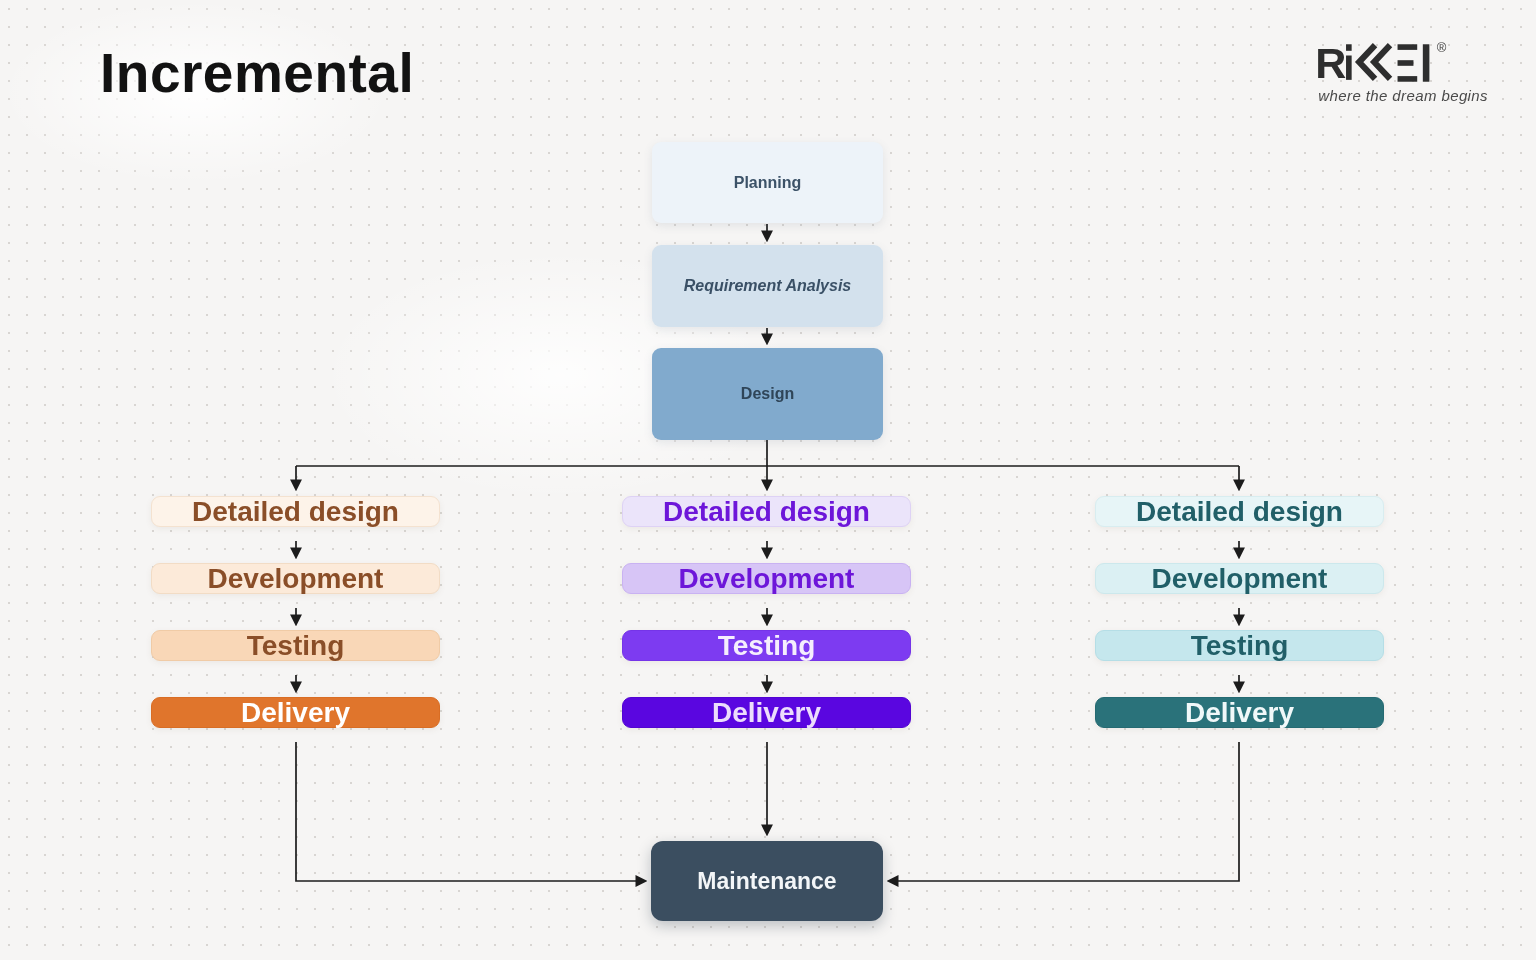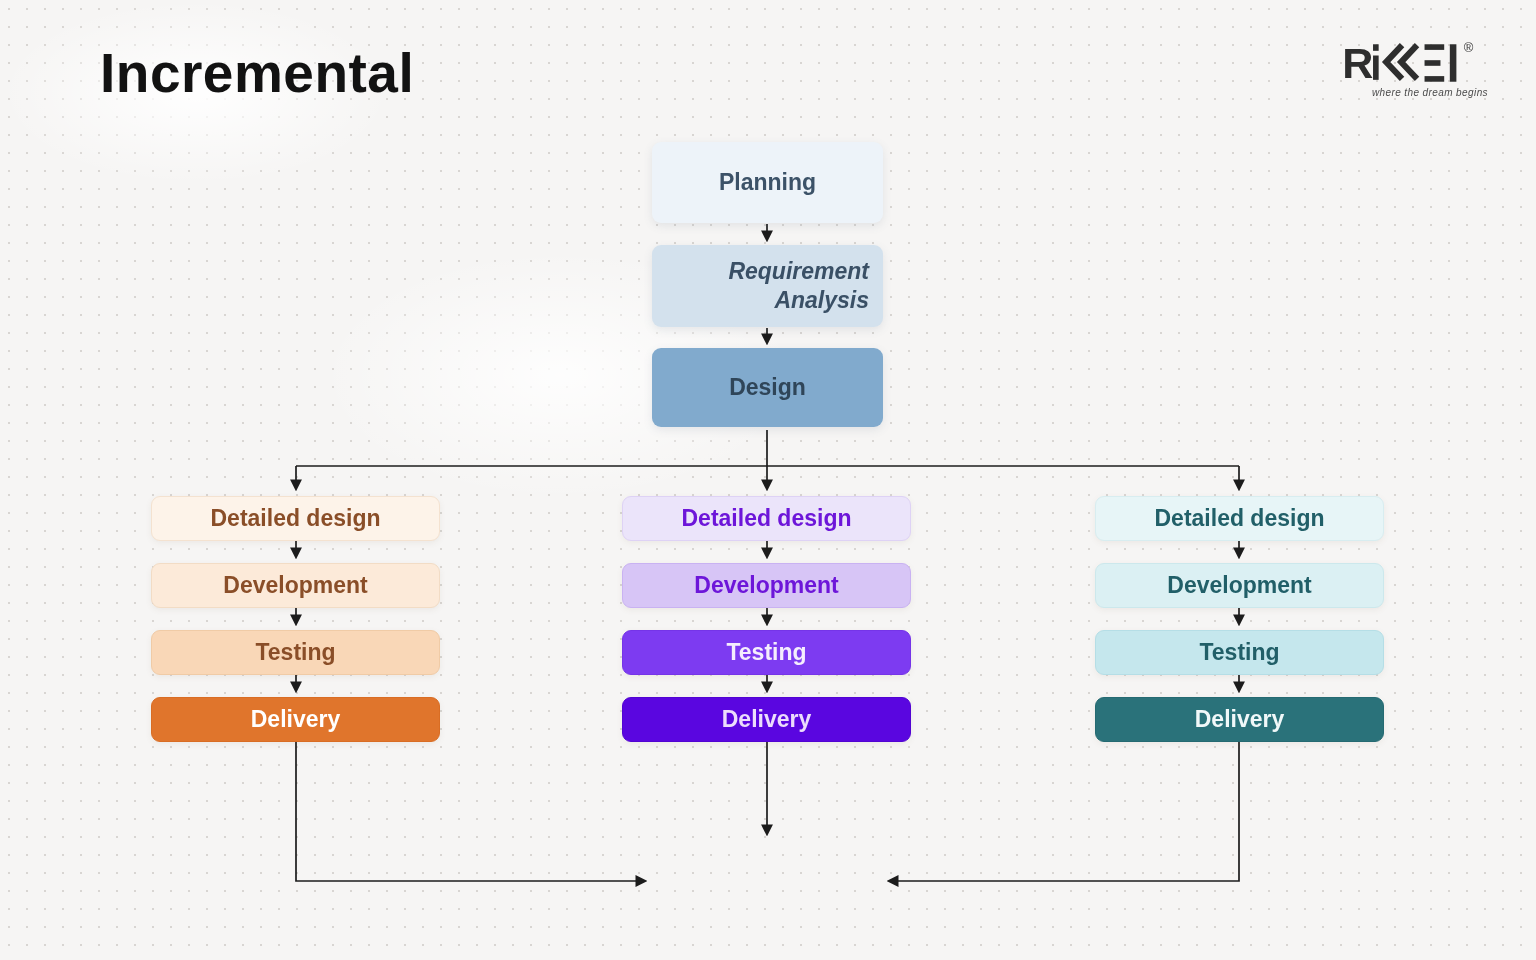--- a/index.html
+++ b/index.html
@@ -29,41 +29,40 @@
   .logo-wrap {
     position: absolute; right: 48px; top: 42px;
     display: flex; flex-direction: column; align-items: center;
   }
   .logo-row { display: flex; align-items: flex-start; }
   .logo-reg {
     font-size: 13px; color: #3a3a3a; margin-left: 2px; margin-top: -2px;
     font-weight: 400;
   }
   .logo-tagline {
-    font-size: 10px; font-style: italic; color: #4a4a4a;
+    font-size: 15px; font-style: italic; color: #4a4a4a;
     letter-spacing: 0.4px; margin-top: 3px; white-space: nowrap; padding-left: 43px;
   }
 
   .connectors { position: absolute; left: 0; top: 0; width: 1536px; height: 960px; }
 
   .node {
     position: absolute; box-sizing: border-box;
     display: flex; align-items: center; justify-content: center;
     text-align: center; font-weight: 700;
   }
   .top-node {
     left: 652px; width: 231px; border-radius: 9px;
-    font-size: 23px; line-height: 1.25;
+    font-size: 16px; line-height: 1.25;
     box-shadow: 0 3px 10px rgba(80, 100, 120, 0.12);
     padding: 0 14px;
-    text-align: right;
   }
   .step-node {
-    width: 289px; height: 45px; border-radius: 9px;
-    font-size: 23px;
+    width: 289px; height: 31px; border-radius: 9px;
+    font-size: 28px;
     border: 1px solid rgba(0,0,0,0.04);
     box-shadow: 0 2px 6px rgba(110, 90, 70, 0.08);
   }
   .maintenance-node {
     left: 651px; top: 841px; width: 232px; height: 80px;
     border-radius: 12px; font-size: 23px;
     box-shadow: 0 5px 14px rgba(20, 35, 50, 0.25);
   }
 </style>
 </head>
@@ -128,31 +127,32 @@
       <path d="M296,742 L296,881 L645,881" marker-end="url(#ah)"></path>
       <path d="M767,742 L767,834" marker-end="url(#ah)"></path>
       <path d="M1239,742 L1239,881 L889,881" marker-end="url(#ah)"></path>
     </g>
   </svg>
 
   <div class="node top-node" style="top: 142px; height: 81px; background: rgb(237, 243, 249); border-color: rgb(226, 234, 242); color: rgb(60, 82, 104);">Planning</div>
 
   <div class="node top-node" style="top: 245px; height: 82px; background: rgb(211, 225, 237); border-color: rgb(200, 217, 232); color: rgb(58, 80, 102); font-style: italic;">Requirement Analysis</div>
 
-  <div class="node top-node" style="top: 348px; height: 79px; background: rgb(129, 170, 205); border-color: rgb(129, 170, 205); color: rgb(47, 69, 88);">Design</div>
+  <div class="node top-node" style="top: 348px; height: 92px; background: rgb(129, 170, 205); border-color: rgb(129, 170, 205); color: rgb(47, 69, 88);">Design</div>
 
   <div class="node step-node" style="left: 151px; top: 496px; background: rgb(253, 243, 233); border-color: rgb(244, 226, 208); color: rgb(138, 78, 40);">Detailed design</div>
   <div class="node step-node" style="left: 151px; top: 563px; background: rgb(252, 234, 217); border-color: rgb(242, 220, 197); color: rgb(138, 78, 40);">Development</div>
   <div class="node step-node" style="left: 151px; top: 630px; background: rgb(249, 215, 183); border-color: rgb(240, 203, 166); color: rgb(138, 78, 40);">Testing</div>
   <div class="node step-node" style="left: 151px; top: 697px; background: rgb(224, 117, 44); border-color: rgb(217, 109, 36); color: rgb(255, 255, 255);">Delivery</div>
 
   <div class="node step-node" style="left: 622px; top: 496px; background: rgb(235, 228, 250); border-color: rgb(222, 210, 245); color: rgb(109, 22, 217);">Detailed design</div>
   <div class="node step-node" style="left: 622px; top: 563px; background: rgb(215, 197, 246); border-color: rgb(201, 178, 242); color: rgb(109, 22, 217);">Development</div>
   <div class="node step-node" style="left: 622px; top: 630px; background: rgb(125, 59, 241); border-color: rgb(117, 52, 232); color: rgb(245, 238, 253);">Testing</div>
   <div class="node step-node" style="left: 622px; top: 697px; background: rgb(90, 6, 224); border-color: rgb(82, 4, 210); color: rgb(236, 220, 252);">Delivery</div>
 
   <div class="node step-node" style="left: 1095px; top: 496px; background: rgb(231, 245, 247); border-color: rgb(216, 237, 240); color: rgb(33, 95, 104);">Detailed design</div>
   <div class="node step-node" style="left: 1095px; top: 563px; background: rgb(219, 240, 243); border-color: rgb(204, 232, 236); color: rgb(33, 95, 104);">Development</div>
   <div class="node step-node" style="left: 1095px; top: 630px; background: rgb(197, 231, 237); border-color: rgb(181, 222, 230); color: rgb(33, 95, 104);">Testing</div>
   <div class="node step-node" style="left: 1095px; top: 697px; background: rgb(42, 114, 122); border-color: rgb(37, 106, 114); color: rgb(240, 248, 249);">Delivery</div>
 
+  <div class="node maintenance-node" style="background: rgb(59, 78, 96); color: rgb(243, 246, 248);">Maintenance</div>
 
 </div>
 
 </body></html>

